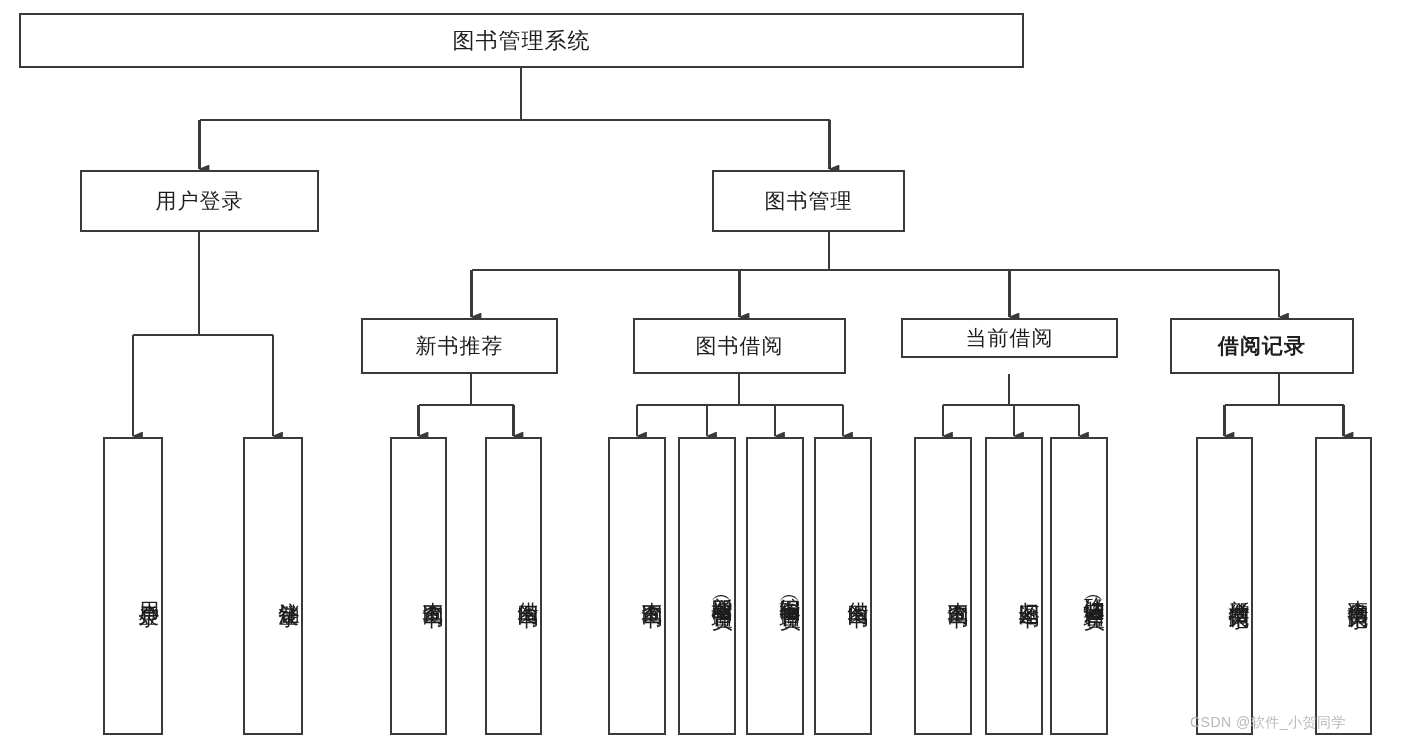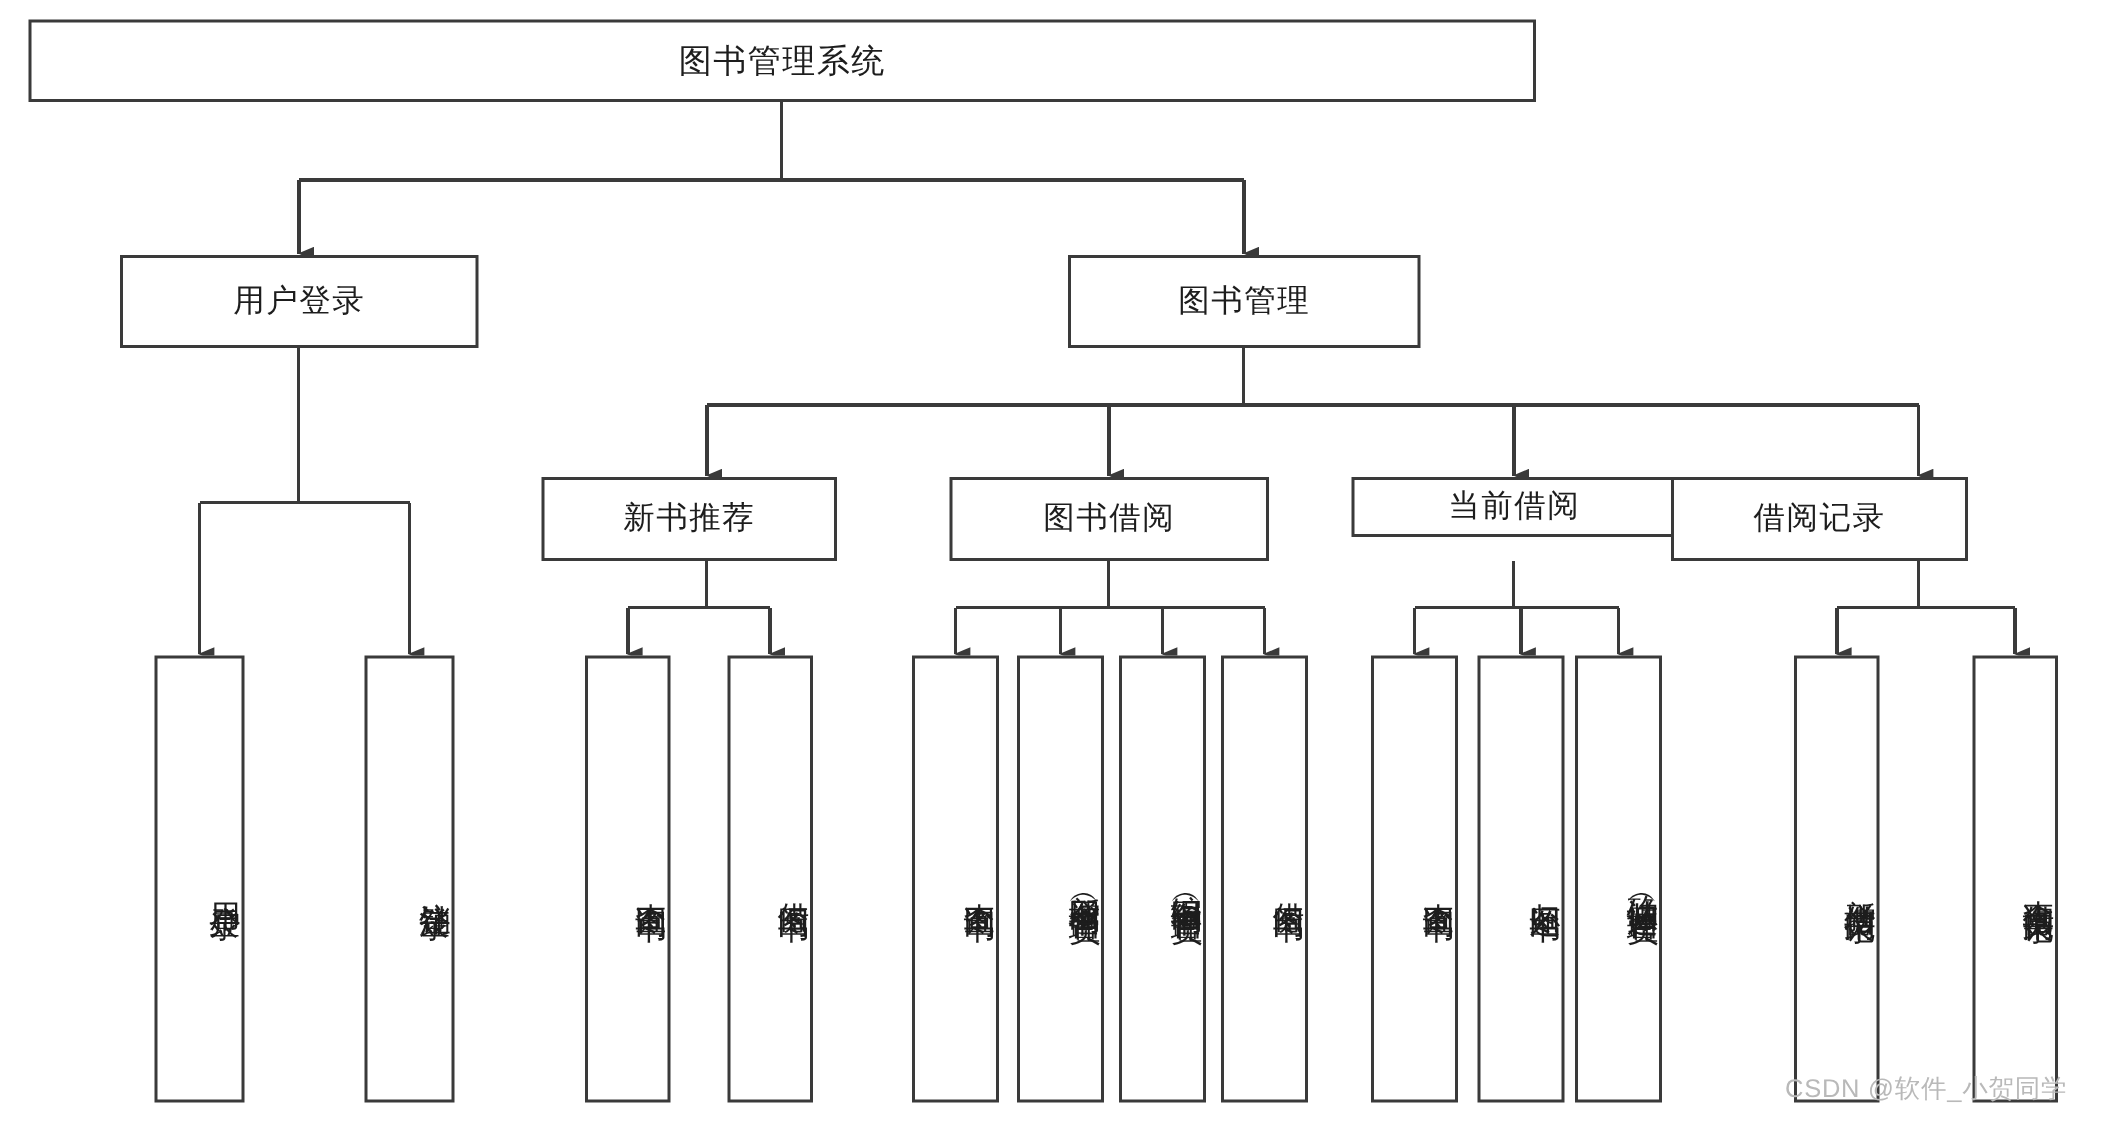--- a/index.html
+++ b/index.html
@@ -47,21 +47,21 @@
     letter-spacing: 2px;
     padding-top: 6px;
     align-items: flex-start;
     justify-content: center;
   }
   .node.root {
     font-size: 22px;
   }
   .watermark {
     position: absolute;
-    font-size: 17px;
+    font-size: 14px;
     color: #b9b9b9;
     white-space: nowrap;
     letter-spacing: 0.5px;
   }
 </style>
 </head>
 <body>
 
 <div id="canvas">
   <svg id="wires" viewBox="0 0 1405 747" width="1405" height="747" xmlns="http://www.w3.org/2000/svg">
@@ -100,25 +100,25 @@
       <line x1="1014" y1="405" x2="1014" y2="436" stroke="#3a3a3a" stroke-width="2.6" shape-rendering="crispEdges" marker-end="url(#arrow)"></line>
       <line x1="1079" y1="405" x2="1079" y2="436" stroke="#3a3a3a" stroke-width="2.6" shape-rendering="crispEdges" marker-end="url(#arrow)"></line>
       <line x1="1279" y1="374" x2="1279" y2="405" stroke="#3a3a3a" stroke-width="2.6" shape-rendering="crispEdges"></line>
       <line x1="1224.5" y1="405" x2="1343.5" y2="405" stroke="#3a3a3a" stroke-width="2.6" shape-rendering="crispEdges"></line>
       <line x1="1224.5" y1="405" x2="1224.5" y2="436" stroke="#3a3a3a" stroke-width="2.6" shape-rendering="crispEdges" marker-end="url(#arrow)"></line>
       <line x1="1343.5" y1="405" x2="1343.5" y2="436" stroke="#3a3a3a" stroke-width="2.6" shape-rendering="crispEdges" marker-end="url(#arrow)"></line>
     </svg>
   <div id="nodes">
       <div class="node h root" style="left: 19px; top: 13px; width: 1005px; height: 55px;">图书管理系统</div>
       <div class="node h" style="left: 80px; top: 170px; width: 239px; height: 62px;">用户登录</div>
-      <div class="node h" style="left: 712px; top: 170px; width: 235px; height: 62px; text-align: right;">图书管理</div>
+      <div class="node h" style="left: 712px; top: 170px; width: 193px; height: 62px; text-align: right;">图书管理</div>
       <div class="node h" style="left: 361px; top: 318px; width: 197px; height: 56px;">新书推荐</div>
       <div class="node h" style="left: 633px; top: 318px; width: 213px; height: 56px; text-align: right;">图书借阅</div>
       <div class="node h" style="left: 901px; top: 318px; width: 217px; height: 40px;">当前借阅</div>
-      <div class="node h" style="left: 1114px; top: 318px; width: 198px; height: 56px;">借阅记录</div>
+      <div class="node h" style="left: 1170px; top: 318px; width: 184px; height: 56px; font-weight: bold;">借阅记录</div>
       <div class="node v" style="left: 103px; top: 437px; width: 60px; height: 298px;">用户登录</div>
       <div class="node v" style="left: 243px; top: 437px; width: 60px; height: 298px;">注销登录</div>
       <div class="node v" style="left: 390px; top: 437px; width: 57px; height: 298px;">查询图书</div>
       <div class="node v" style="left: 485px; top: 437px; width: 57px; height: 298px;">借阅图书</div>
       <div class="node v" style="left: 608px; top: 437px; width: 58px; height: 298px;">查询图书</div>
       <div class="node v" style="left: 678px; top: 437px; width: 58px; height: 298px;">新增图书（管理员）</div>
       <div class="node v" style="left: 746px; top: 437px; width: 58px; height: 298px;">编辑图书（管理员）</div>
       <div class="node v" style="left: 814px; top: 437px; width: 58px; height: 298px;">借阅图书</div>
       <div class="node v" style="left: 914px; top: 437px; width: 58px; height: 298px;">查询图书</div>
       <div class="node v" style="left: 985px; top: 437px; width: 58px; height: 298px;">归还图书</div>

